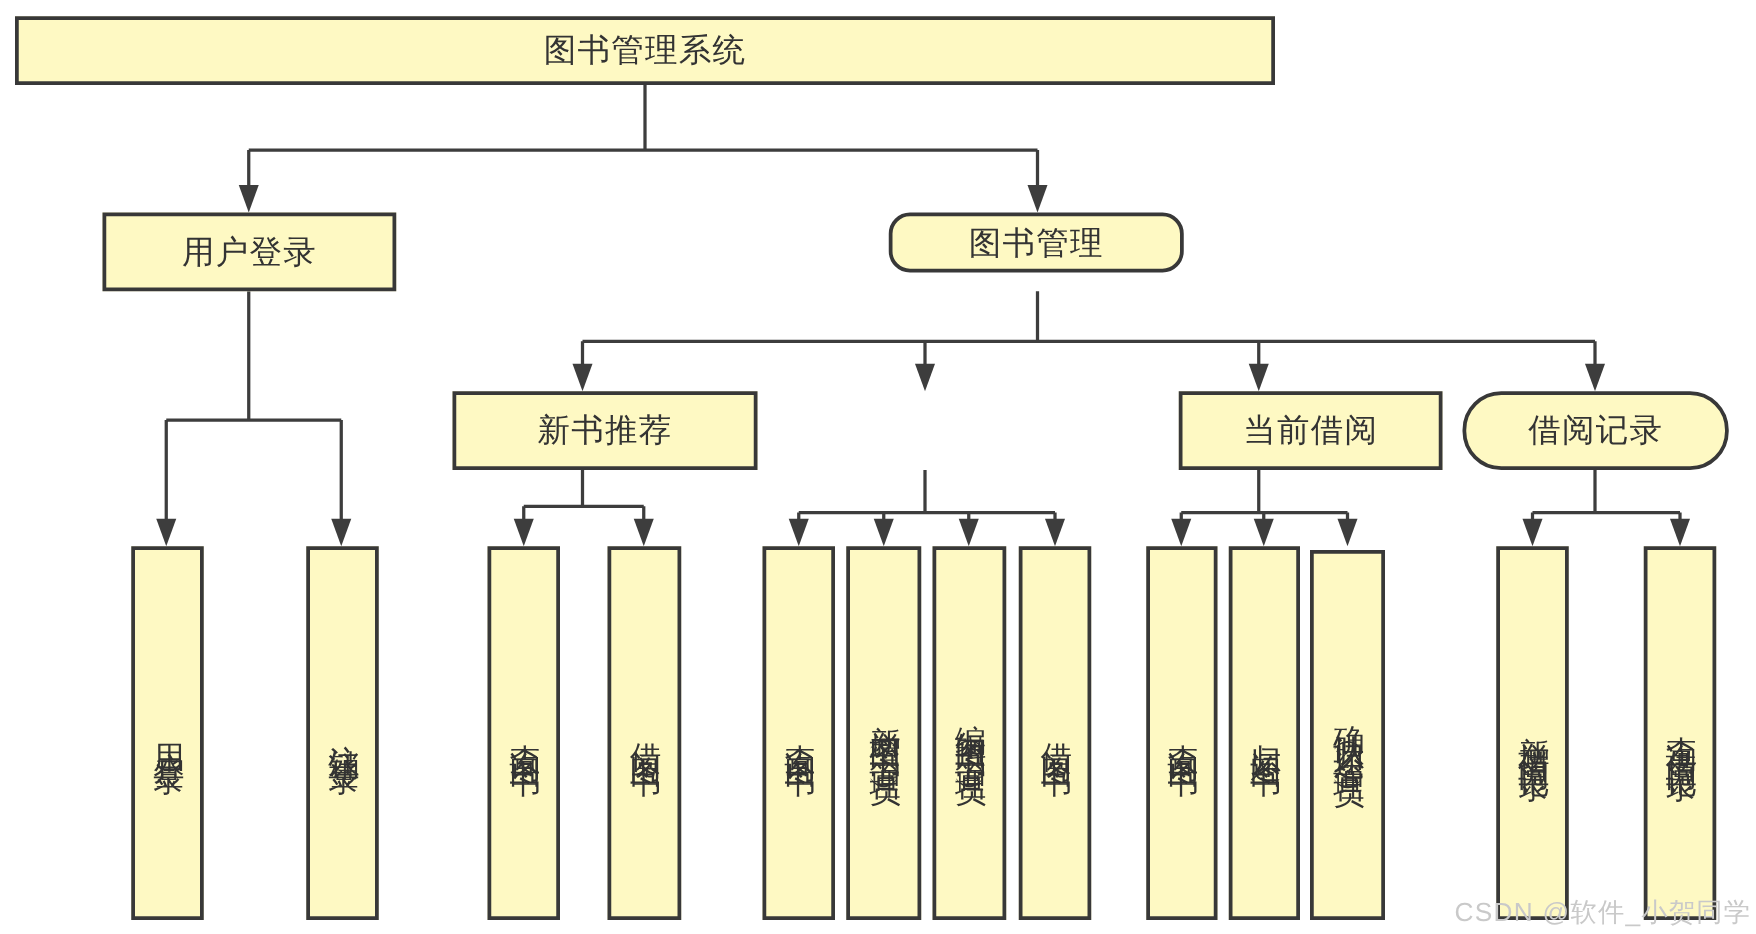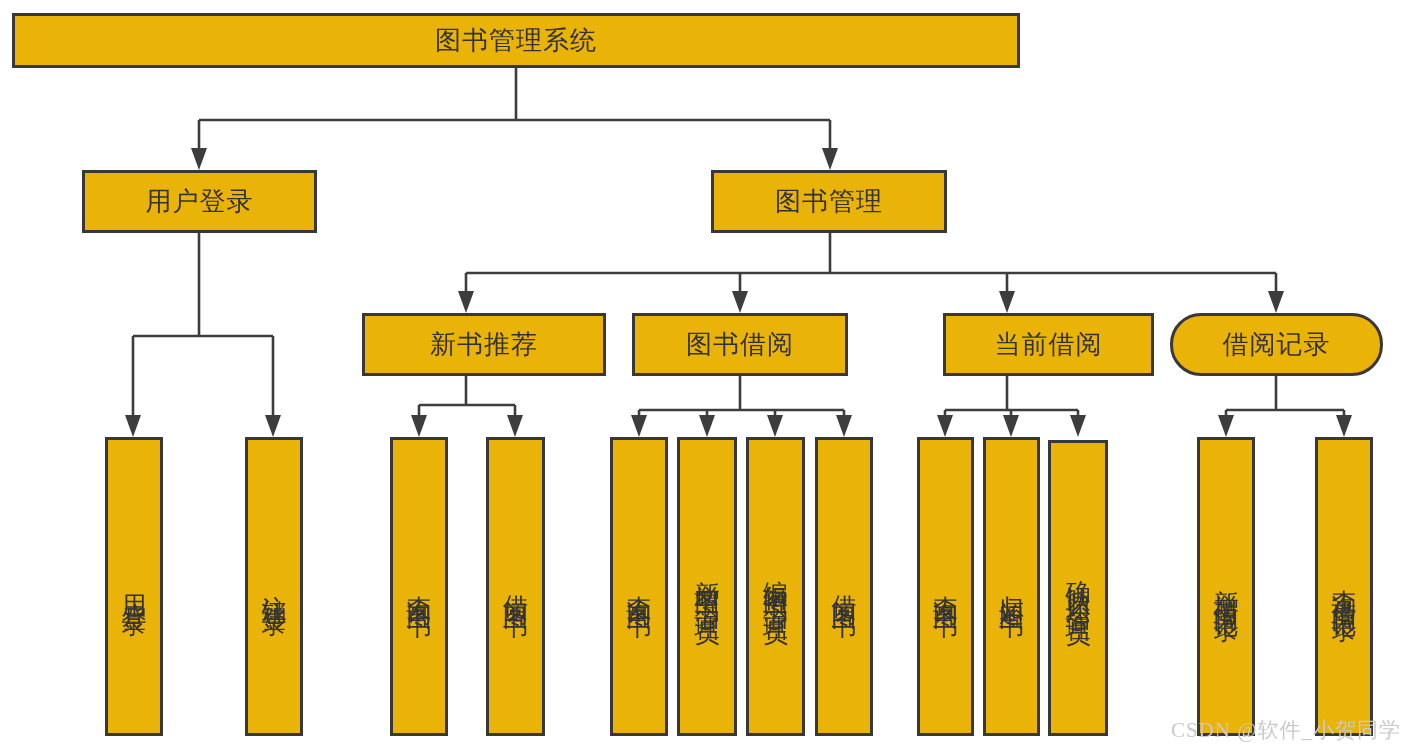--- a/index.html
+++ b/index.html
@@ -15,21 +15,21 @@
     width:1405px;height:747px;
     background:var(--bg);
     font-family:"Liberation Sans","DejaVu Sans",sans-serif;
     overflow:hidden;
   }
   #connectors{position:absolute;left:0;top:0;z-index:1;}
   #connectors path.c-line{stroke:var(--line);stroke-width:2.6;fill:none;}
   #connectors path.arrowhead{fill:var(--line);stroke:none;}
   .box{
     position:absolute;
-    background:#eab308;
+    background:#fef9c3;
     border:3px solid var(--border);
     box-sizing:border-box;
     display:flex;align-items:center;justify-content:center;
     color:var(--text);
     z-index:2;
   }
   .h-box{font-size:26px;letter-spacing:1px;white-space:nowrap;}
   .v-box{
     writing-mode:vertical-rl;
     text-orientation:mixed;
@@ -39,21 +39,20 @@
     white-space:nowrap;
   }
   .watermark{
     position:absolute;
     right:4px;top:716px;
     font-size:21px;
     color:var(--wm);
     letter-spacing:1px;
     z-index:5;
     white-space:nowrap;
-    font-family:Liberation Serif, serif;
   }
 </style>
 </head>
 <body>
 
 <div class="canvas">
 
   <svg id="connectors" width="1405" height="747" viewBox="0 0 1405 747">
     <g>
       <path class="c-line" d="M516,68 V120 M199,120 H830 M199,120 V152 M830,120 V152"></path>
@@ -83,24 +82,23 @@
       <path class="arrowhead" d="M1003,415 L1019,415 L1011,437 Z"></path>
       <path class="arrowhead" d="M1070,415 L1086,415 L1078,437 Z"></path>
       <path class="arrowhead" d="M1218,415 L1234,415 L1226,437 Z"></path>
       <path class="arrowhead" d="M1336,415 L1352,415 L1344,437 Z"></path>
     </g>
   </svg>
 
   <div class="box h-box" style="left:12px;top:13px;width:1008px;height:55px;">图书管理系统</div>
 
   <div class="box h-box" style="left:82px;top:170px;width:235px;height:63px;">用户登录</div>
-  <div class="box h-box" style="left:711px;top:170px;width:236px;height:63px;">图书管理</div>
+  <div class="box h-box" style="left:711px;top:170px;width:236px;height:48px;border-radius:17px;">图书管理</div>
 
   <div class="box h-box" style="left:362px;top:313px;width:244px;height:63px;">新书推荐</div>
-  <div class="box h-box" style="left:632px;top:313px;width:216px;height:63px;">图书借阅</div>
   <div class="box h-box" style="left:902px;top:313px;width:211px;height:63px;margin-left:41px;">当前借阅</div>
   <div class="box h-box" style="left:1170px;top:313px;width:213px;height:63px;border-radius:31px;">借阅记录</div>
 
   <div class="box v-box" style="left:105px;top:437px;width:58px;height:299px;">用户登录</div>
   <div class="box v-box" style="left:245px;top:437px;width:58px;height:299px;">注销登录</div>
 
   <div class="box v-box" style="left:390px;top:437px;width:58px;height:299px;">查询图书</div>
   <div class="box v-box" style="left:486px;top:437px;width:59px;height:299px;">借阅图书</div>
 
   <div class="box v-box" style="left:610px;top:437px;width:58px;height:299px;">查询图书</div>

